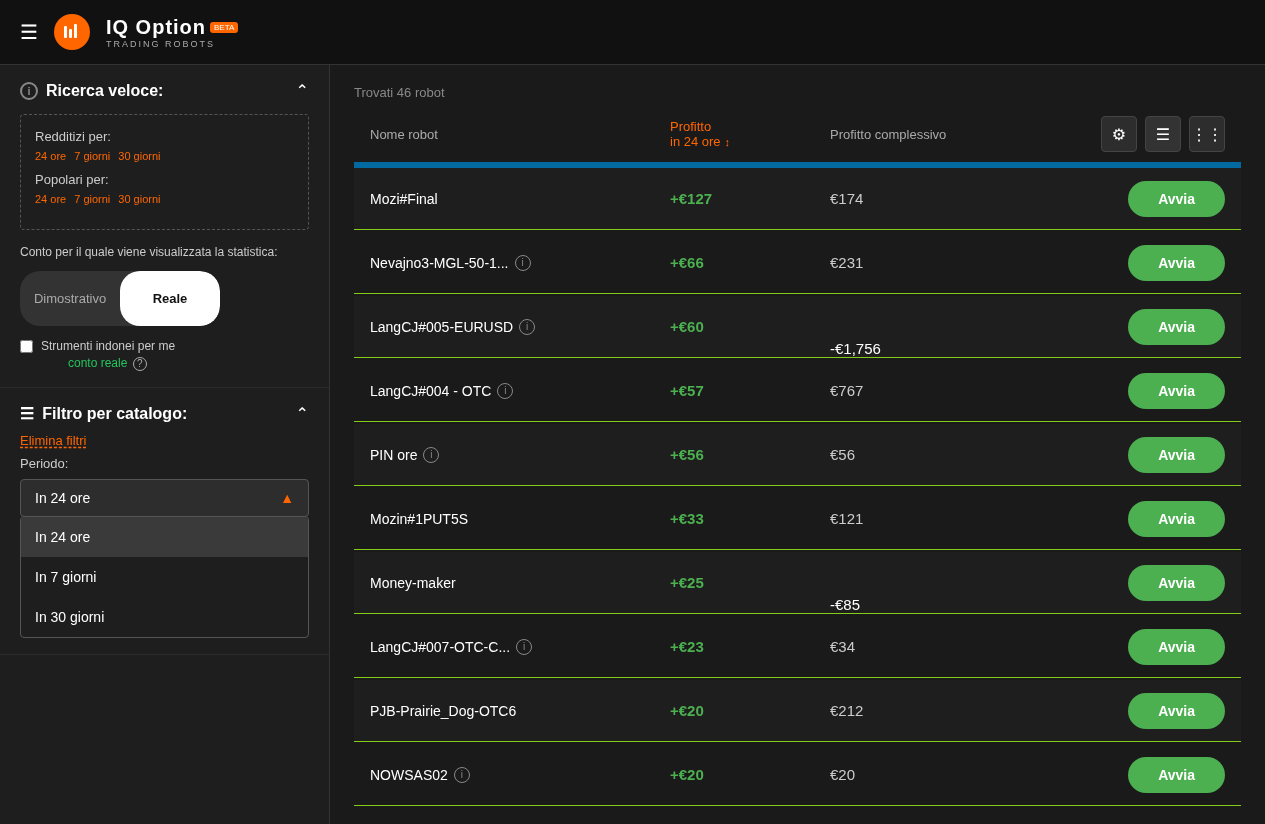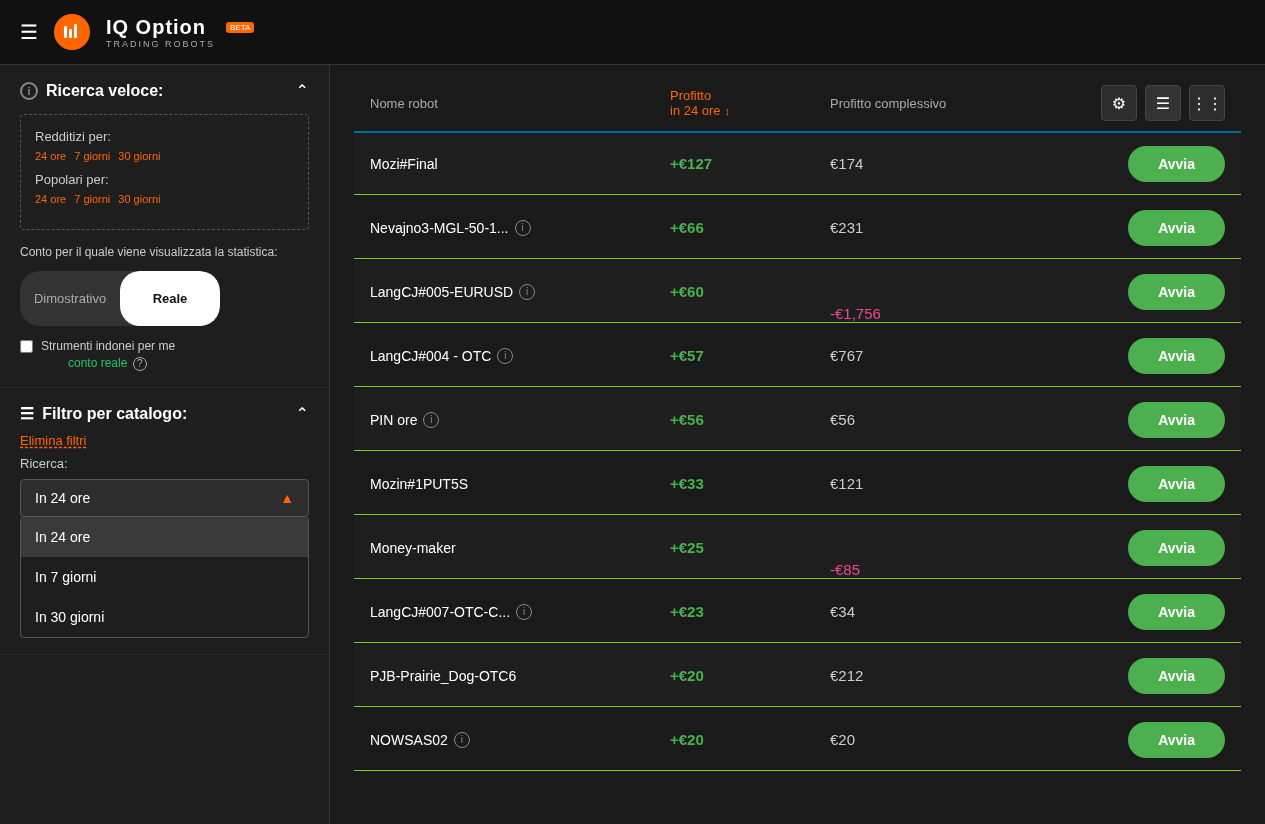--- a/index.html
+++ b/index.html
@@ -167,21 +167,21 @@
       padding: 20px 24px;
       overflow-y: auto;
     }
 
     .found-label { color: #888; font-size: 13px; margin-bottom: 16px; }
 
     .table-header {
       display: flex;
       align-items: center;
       padding: 0 16px 10px 16px;
-      border-bottom: 2px solid #0369a1;
+      border-bottom: 6px solid #0369a1;
     }
     .col-name { flex: 0 0 300px; color: #aaa; font-size: 13px; }
     .col-profit24 { flex: 0 0 160px; }
     .col-profit24 .header-orange { color: #ff6600; font-size: 13px; }
     .col-profit-total { flex: 1; color: #aaa; font-size: 13px; }
     .table-actions { display: flex; gap: 8px; align-items: center; margin-left: auto; }
     .icon-btn {
       width: 36px; height: 36px;
       background: #2d2d2d;
       border-radius: 4px;
@@ -207,21 +207,21 @@
     .robot-info-icon {
       width: 16px; height: 16px;
       border: 1px solid #888;
       border-radius: 50%;
       display: inline-flex; align-items: center; justify-content: center;
       font-size: 10px; color: #888; cursor: pointer; flex-shrink: 0;
     }
     .robot-profit24 { flex: 0 0 160px; color: #4caf50; font-size: 15px; font-weight: bold; }
     .robot-profit-total { flex: 1; font-size: 15px; }
     .profit-pos { color: #ccc; }
-    .profit-neg { color: #ec4899; margin-top: 44px; }
+    .profit-neg { color: #ffffff; margin-top: 44px; }
     .avvia-btn {
       background: #4caf50;
       color: #fff;
       border: none;
       border-radius: 20px;
       padding: 10px 30px;
       font-size: 14px;
       font-weight: bold;
       cursor: pointer;
       white-space: nowrap;
@@ -233,21 +233,21 @@
 <div class="topnav">
   <span class="hamburger">☰</span>
   <div class="logo-circle">
     <svg width="20" height="20" viewBox="0 0 20 20">
       <rect x="2" y="4" width="3" height="12" rx="1" fill="white"></rect>
       <rect x="7" y="7" width="3" height="9" rx="1" fill="white"></rect>
       <rect x="12" y="2" width="3" height="14" rx="1" fill="white"></rect>
     </svg>
   </div>
   <div class="logo-text">
-    <div style="display:flex;align-items:center;gap:16px;">
+    <div style="display:flex;align-items:center;gap:0;">
       <span class="logo-name">IQ Option</span>
       <span class="logo-beta">BETA</span>
     </div>
     <span class="logo-sub">TRADING ROBOTS</span>
   </div>
 </div>
 
 <div class="main-layout">
 
   <div class="sidebar">
@@ -298,38 +298,39 @@
       <div class="filter-header">
         <div class="filter-title">
           <span class="filter-icon">☰</span>
           <span>Filtro per catalogo:</span>
         </div>
         <span class="chevron">⌃</span>
       </div>
 
       <div class="clear-filters">Elimina filtri</div>
 
-      <div class="period-label">Ricerca:</div>
+      <div class="period-label">Periodo:</div>
 
       <div class="dropdown-select">
         <span>In 24 ore</span>
         <span class="arrow-up">▲</span>
       </div>
 
       <div class="dropdown-open">
         <div class="dropdown-item selected">In 24 ore</div>
         <div class="dropdown-item">In 7 giorni</div>
         <div class="dropdown-item">In 30 giorni</div>
       </div>
     </div>
 
   </div>
 
   <div class="main-content">
 
+    <div class="found-label">Trovati 46 robot</div>
 
     <div class="table-header">
       <div class="col-name">Nome robot</div>
       <div class="col-profit24">
         <div class="header-orange">
           <span>Profitto</span><br>
           <span style="display:flex;align-items:center;gap:4px;">
             <span>in 24 ore</span>
             <span style="font-size:11px;color:#ff6600;">↕</span>
           </span>

